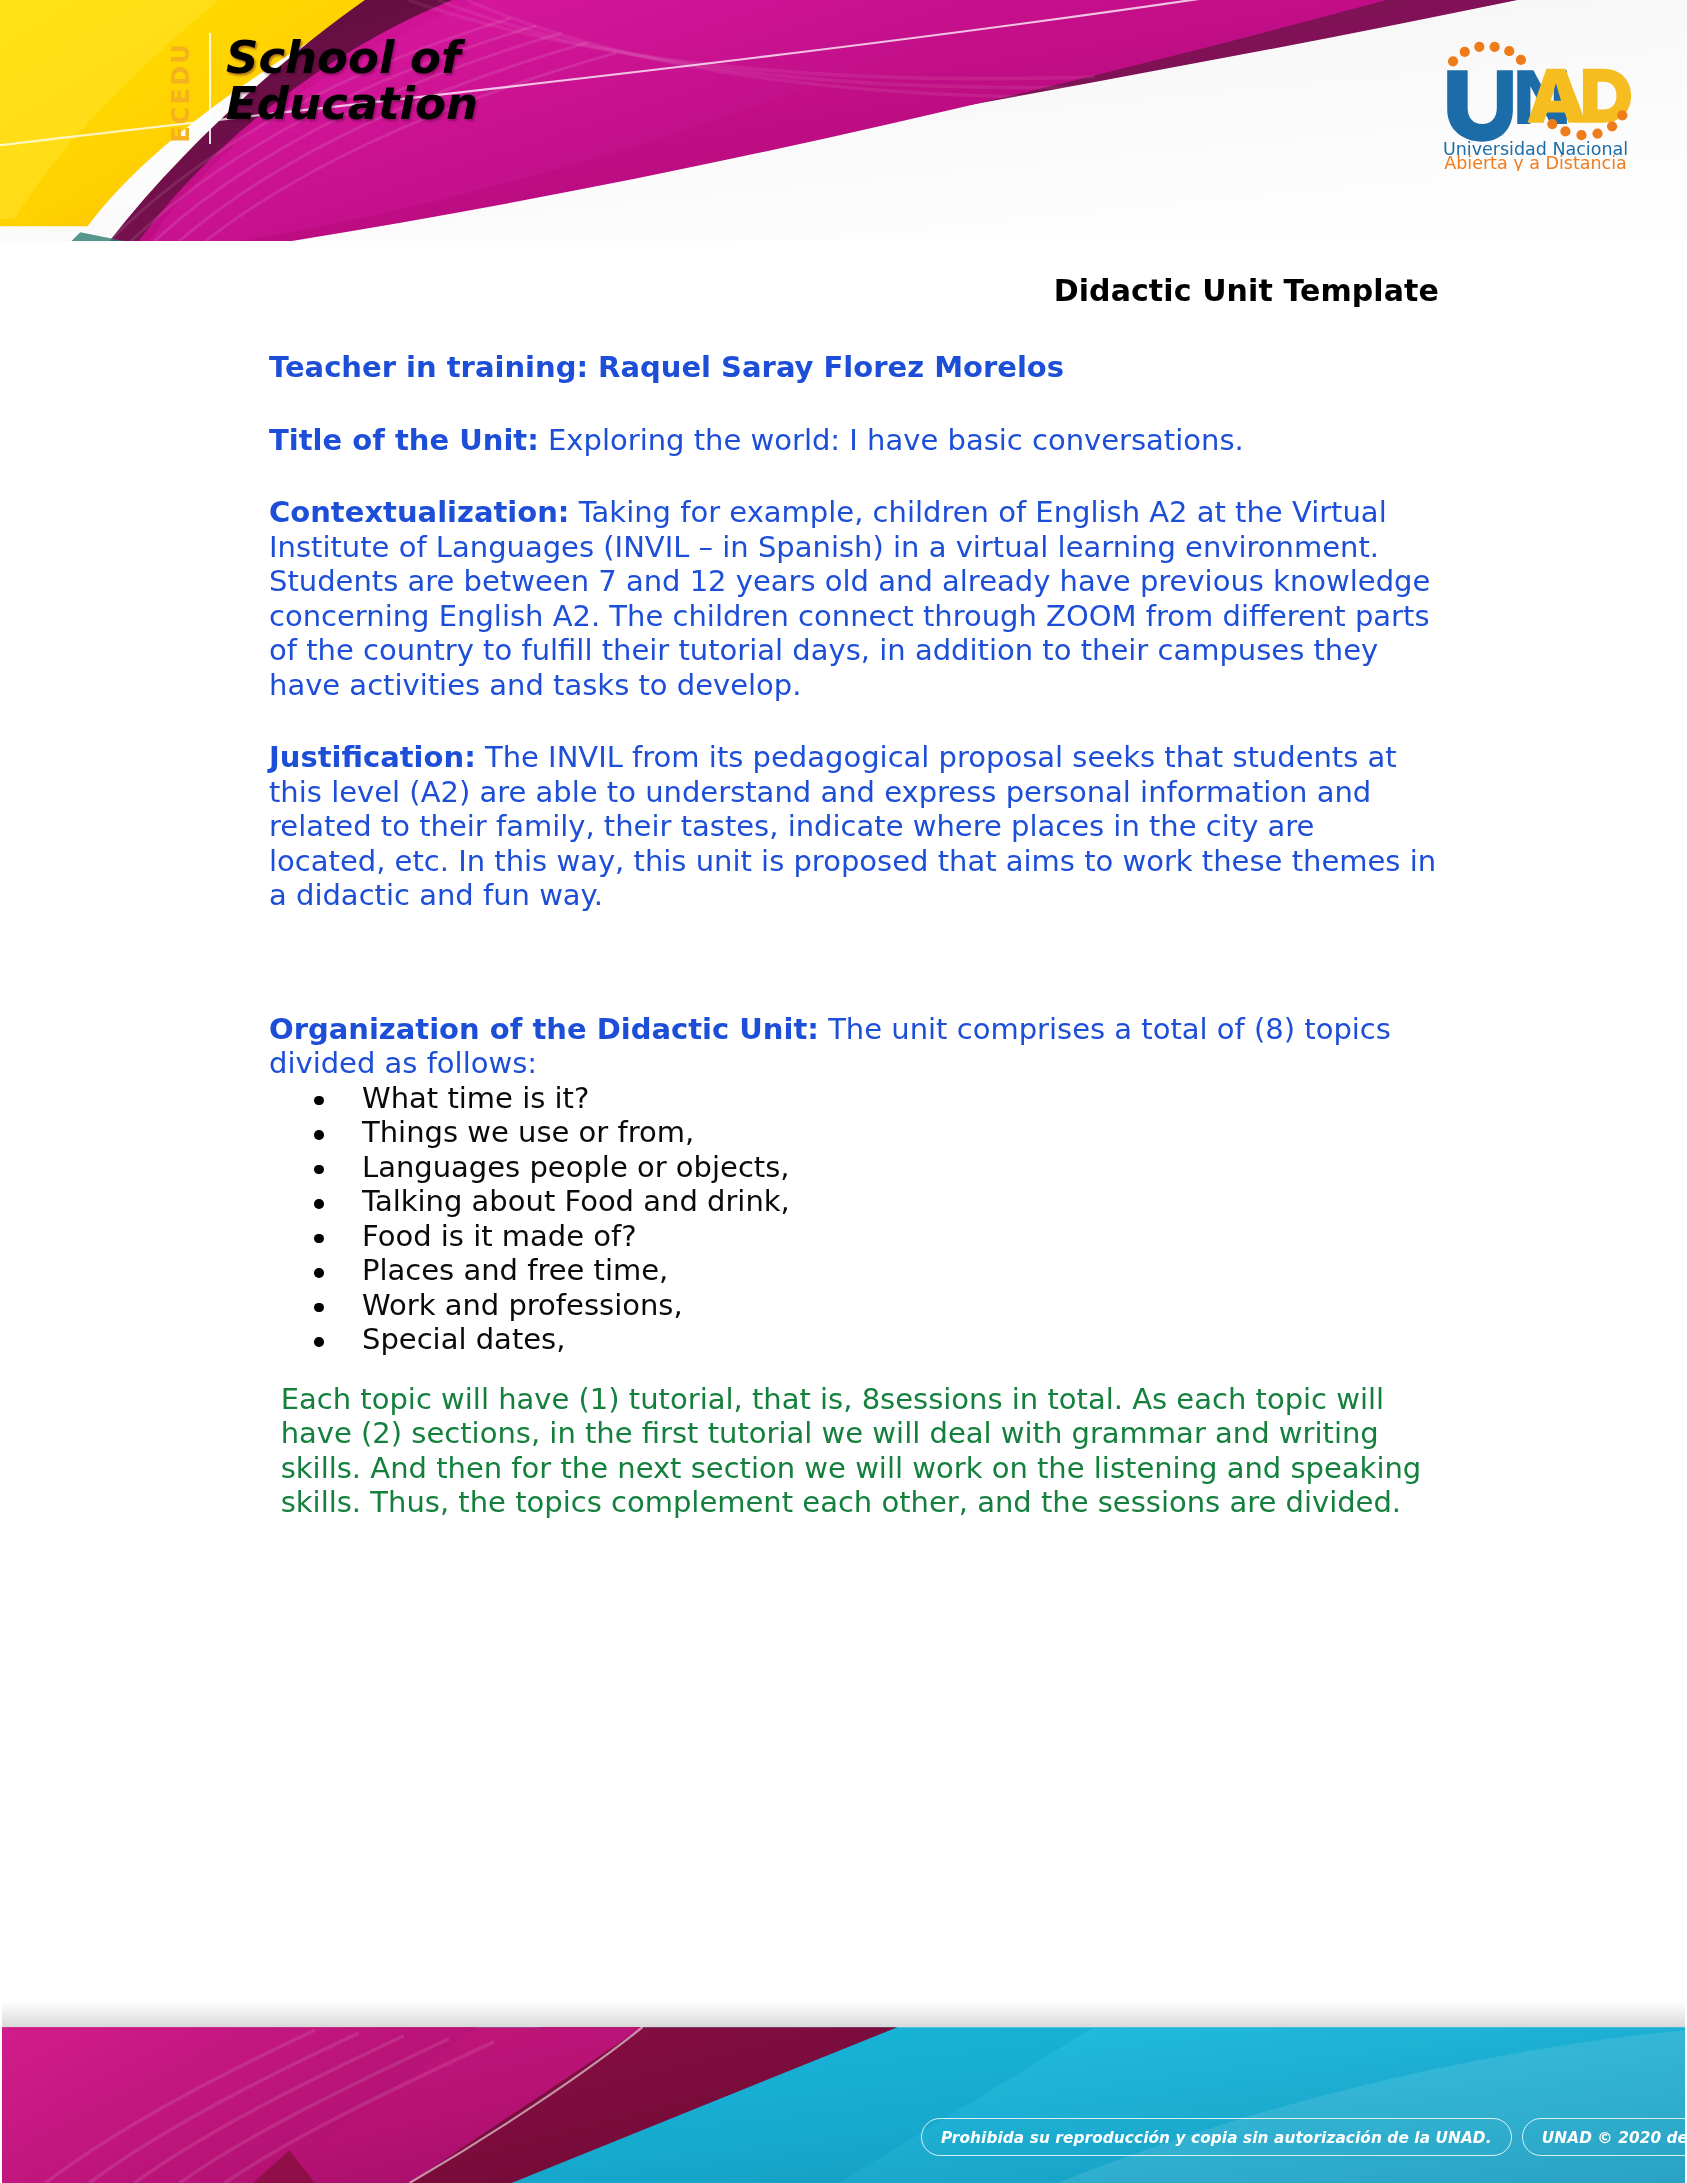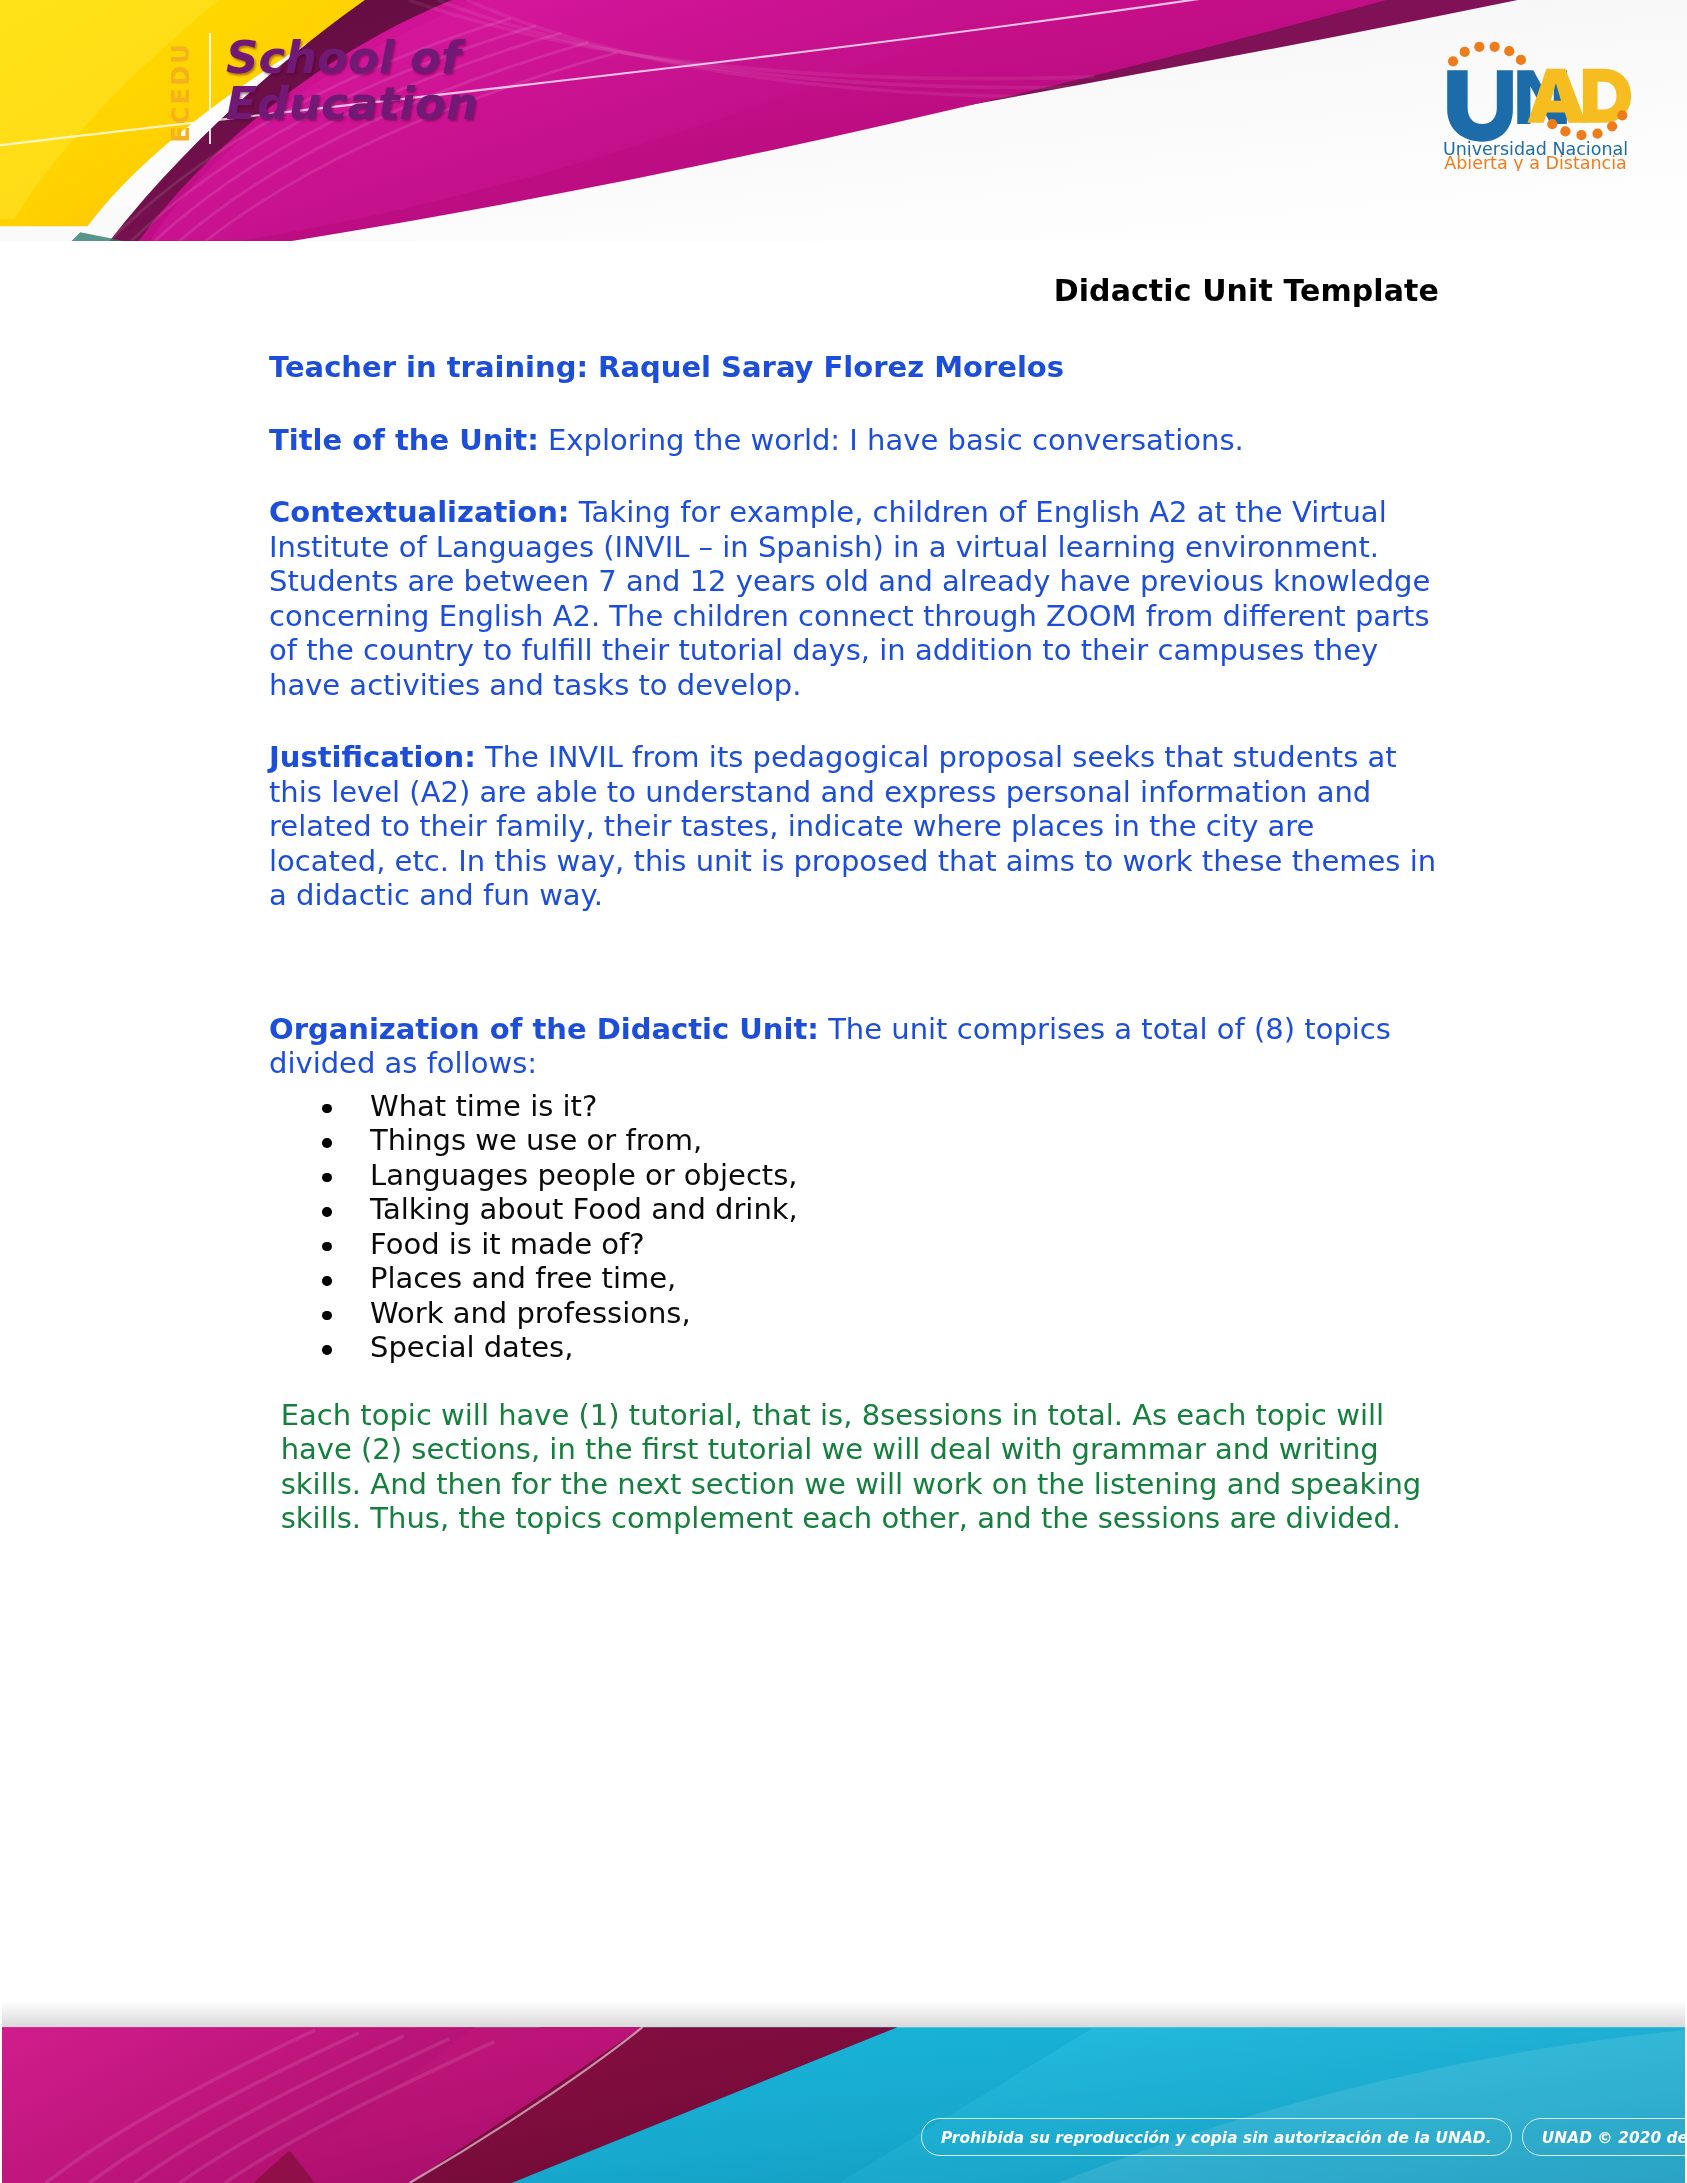--- a/index.html
+++ b/index.html
@@ -57,21 +57,21 @@
     left: 40px;
     top: 7.3px;
     width: 2.2px;
     height: 111px;
     background: rgba(255,255,255,0.85);
   }
   .school-of-edu {
     position: absolute;
     left: 57px;
     top: 8.8px;
-    color: #701a75;
+    color: #000000;
     font-style: italic;
     font-weight: 700;
     font-size: 45px;
     line-height: 1.02;
     font-family: "DejaVu Sans", sans-serif;
     text-shadow: 1.5px 1.5px 2.2px rgba(80,0,50,0.45);
     white-space: nowrap;
   }
 
   
@@ -112,21 +112,21 @@
   }
   .gap-lg { height: 42px; }
   .gap-md { height: 38px; }
   .gap-xl { height: 99px; }
   .gap-sm { height: 25px; }
 
   .lead { font-weight: 700; }
 
   .topic-list {
     list-style: none;
-    margin: 8px;
+    margin: 0;
     padding: 0 0 0 45px;
     font-size: 29px;
     line-height: 1.19;
     color: #0a0a0a;
   }
   .topic-list li {
     position: relative;
     padding-left: 48px;
     margin: 0;
   }

